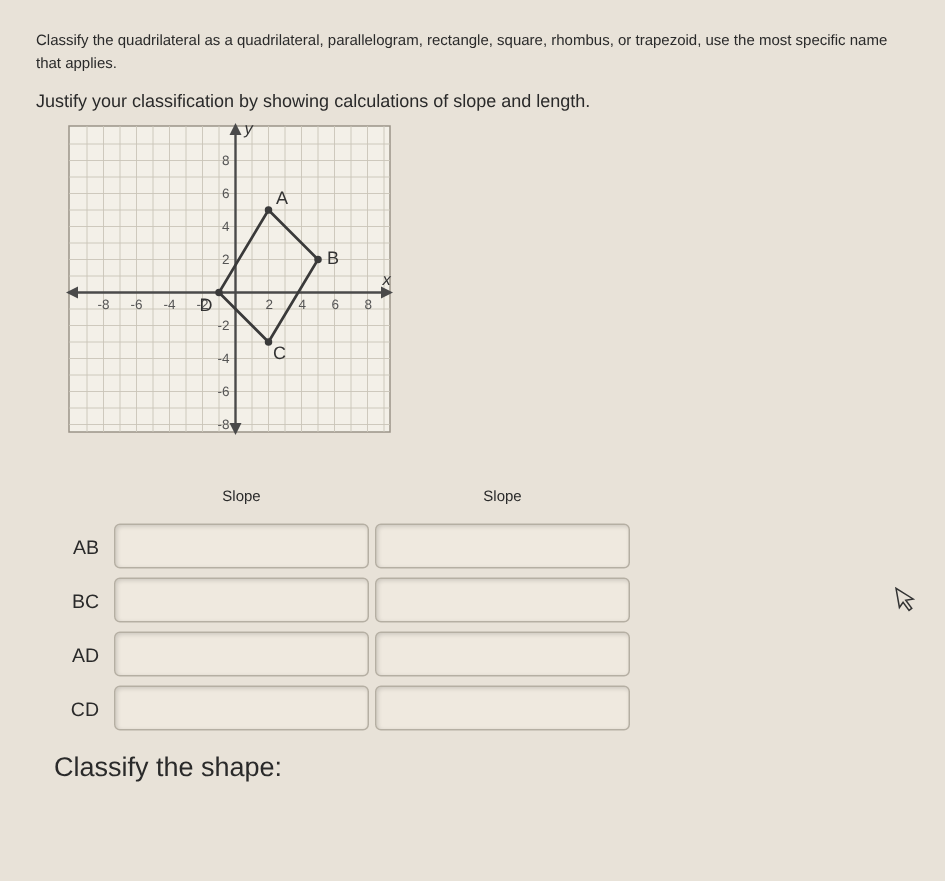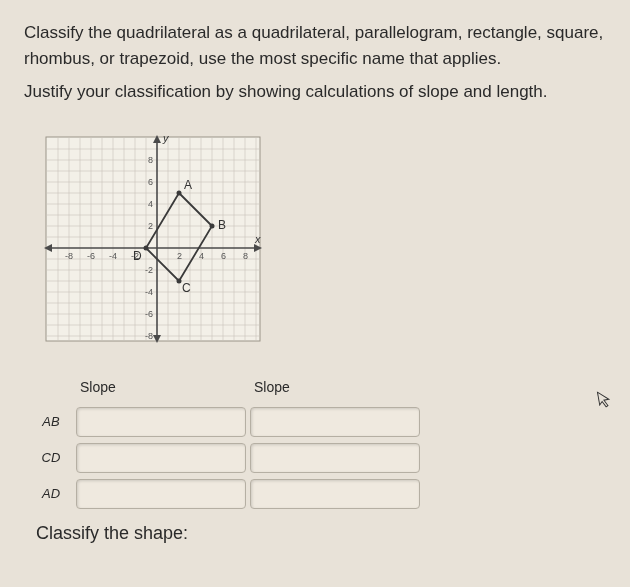--- a/index.html
+++ b/index.html
@@ -11,52 +11,50 @@
       width: 630px;
       height: 587px;
       background: #e8e2d8;
       font-family: Arial, Helvetica, sans-serif;
       padding: 20px 24px;
       color: #2a2a2a;
       position: relative;
       overflow: hidden;
     }
     .instructions {
-      font-size: 17px;
+      font-size: 10px;
       line-height: 1.5;
       margin-bottom: 8px;
     }
     .instructions-2 {
-      font-size: 17px;
+      font-size: 12px;
       line-height: 1.5;
-      margin-bottom: 24px;
     }
     .graph-wrap {
       margin-left: 14px;
       margin-bottom: 18px;
     }
     .table-wrap {
       margin-left: 8px;
     }
     table {
       border-collapse: separate;
       border-spacing: 4px 6px;
     }
     th {
       font-weight: normal;
-      font-size: 14px;
+      font-size: 10px;
       padding: 6px 4px;
-      text-align: left;
+      text-align: center;
     }
     td.label {
       font-size: 13px;
-      text-align: center;
+      text-align: right;
       width: 36px;
       padding-right: 6px;
-      font-style: italic;
     }
     td.cell input {
       width: 170px;
       height: 30px;
       border: 1px solid #b5afa3;
       border-radius: 4px;
       background: #efe9df;
       box-shadow: inset 1px 1px 3px rgba(0,0,0,0.15);
       padding: 4px 6px;
       font-size: 13px;
@@ -183,26 +181,31 @@
         <th>Slope</th>
       </tr>
     </thead>
     <tbody>
       <tr>
         <td class="label">AB</td>
         <td class="cell"><input type="text" value="" style=""></td>
         <td class="cell"><input type="text" value="" style=""></td>
       </tr>
       <tr>
+        <td class="label">BC</td>
+        <td class="cell"><input type="text" value="" style=""></td>
+        <td class="cell"><input type="text" value="" style=""></td>
+      </tr>
+      <tr>
+        <td class="label">AD</td>
+        <td class="cell"><input type="text" value="" style=""></td>
+        <td class="cell"><input type="text" value="" style=""></td>
+      </tr>
+      <tr>
         <td class="label">CD</td>
-        <td class="cell"><input type="text" value="" style=""></td>
-        <td class="cell"><input type="text" value="" style=""></td>
-      </tr>
-      <tr>
-        <td class="label">AD</td>
         <td class="cell"><input type="text" value="" style=""></td>
         <td class="cell"><input type="text" value="" style=""></td>
       </tr>
     </tbody>
   </table>
 </div>
 
 <div class="classify">Classify the shape:</div>
 
 <div class="cursor">

